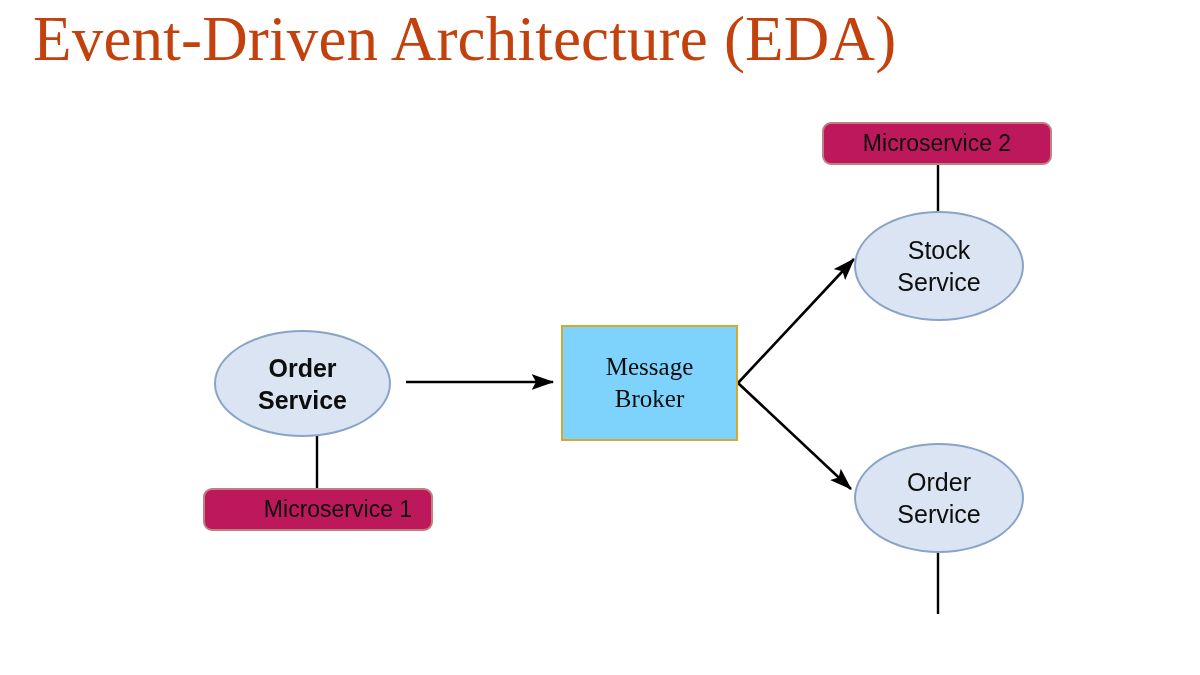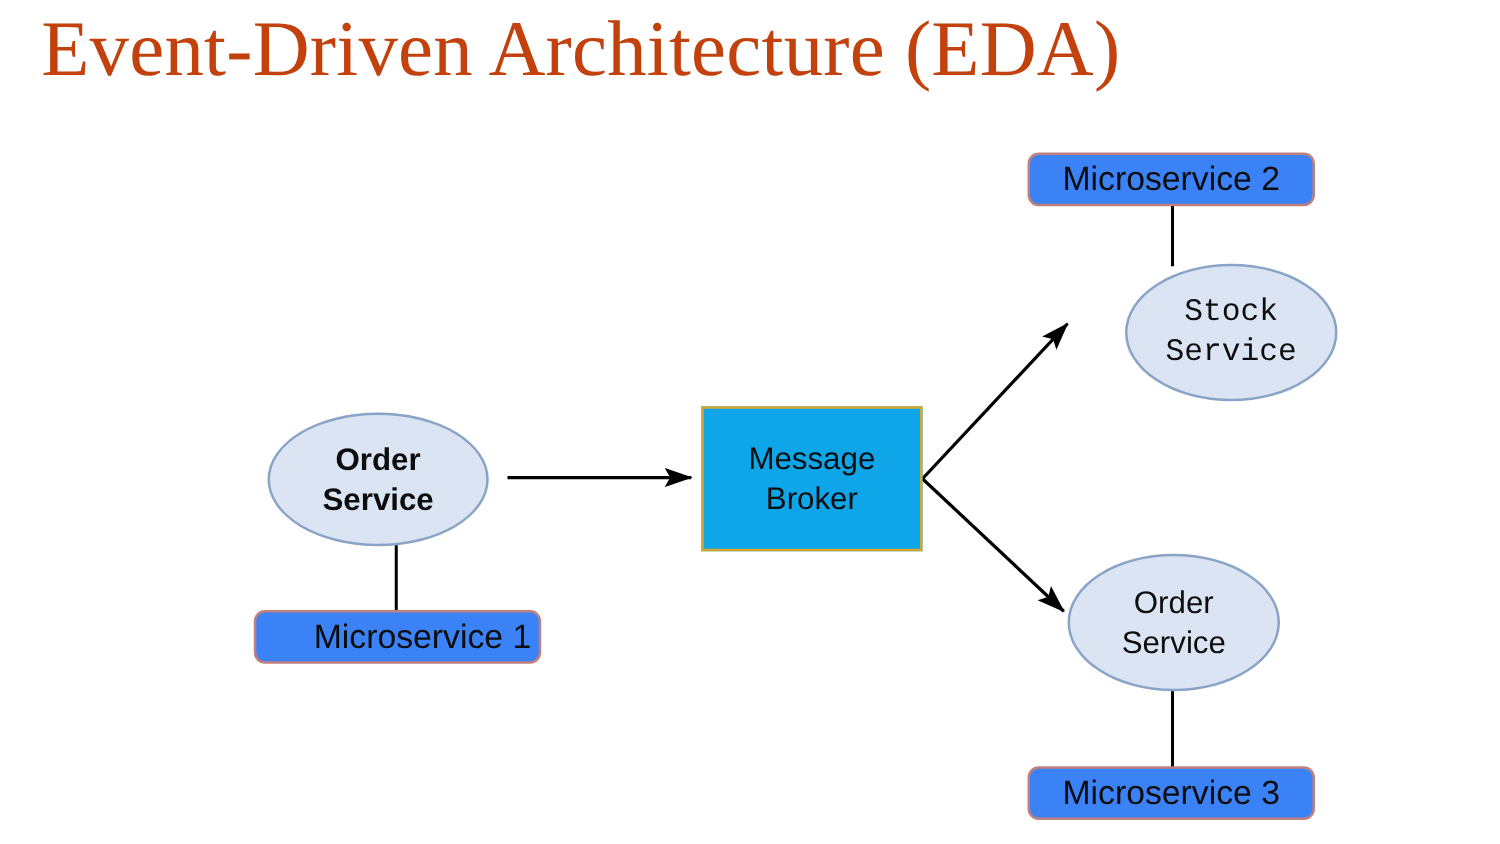--- a/index.html
+++ b/index.html
@@ -43,32 +43,33 @@
     box-sizing: border-box;
   }
   .node-ellipse {
     border-radius: 50%;
     background: #dae4f2;
     border: 2px solid #8aa4c8;
     font-size: 25px;
     line-height: 1.28;
   }
   .node-rect-pink {
-    background: #3b82f6;
+    background: #be185d;
     border: 2px solid #c08080;
     border-radius: 9px;
-    font-size: 27px;
+    font-size: 23px;
     line-height: 1.2;
   }
   .node-rect-broker {
-    background: #0ea5e9;
+    background: #7dd3fc;
     border: 2px solid #d6a82e;
     border-radius: 0;
     font-size: 25px;
     line-height: 1.28;
+    font-family: Liberation Serif, serif;
   }
   .node-label {
     pointer-events: none;
   }
 </style>
 </head>
 <body>
 
 <div id="canvas">
 
@@ -105,35 +106,32 @@
     <span class="node-label">Microservice 1</span>
   </div>
 
   <div class="node node-rect-broker" style="left:561px; top:325px; width:177px; height:116px;">
     <div class="node-label">
       <div>Message</div>
       <div>Broker</div>
     </div>
   </div>
 
-  <div class="node node-ellipse" style="left:900px; top:211px; width:170px; height:110px;font-family:Liberation Mono, monospace;">
+  <div class="node node-ellipse" style="left:854px; top:211px; width:170px; height:110px;">
     <div class="node-label">
       <div>Stock</div>
       <div>Service</div>
     </div>
   </div>
 
   <div class="node node-rect-pink" style="left:822px; top:122px; width:230px; height:43px;">
     <span class="node-label">Microservice 2</span>
   </div>
 
   <div class="node node-ellipse" style="left:854px; top:443px; width:170px; height:110px;">
     <div class="node-label">
       <div>Order</div>
       <div>Service</div>
     </div>
   </div>
 
-  <div class="node node-rect-pink" style="left:822px; top:613px; width:230px; height:43px;">
-    <span class="node-label">Microservice 3</span>
-  </div>
 
 </div>
 
 </body></html>

